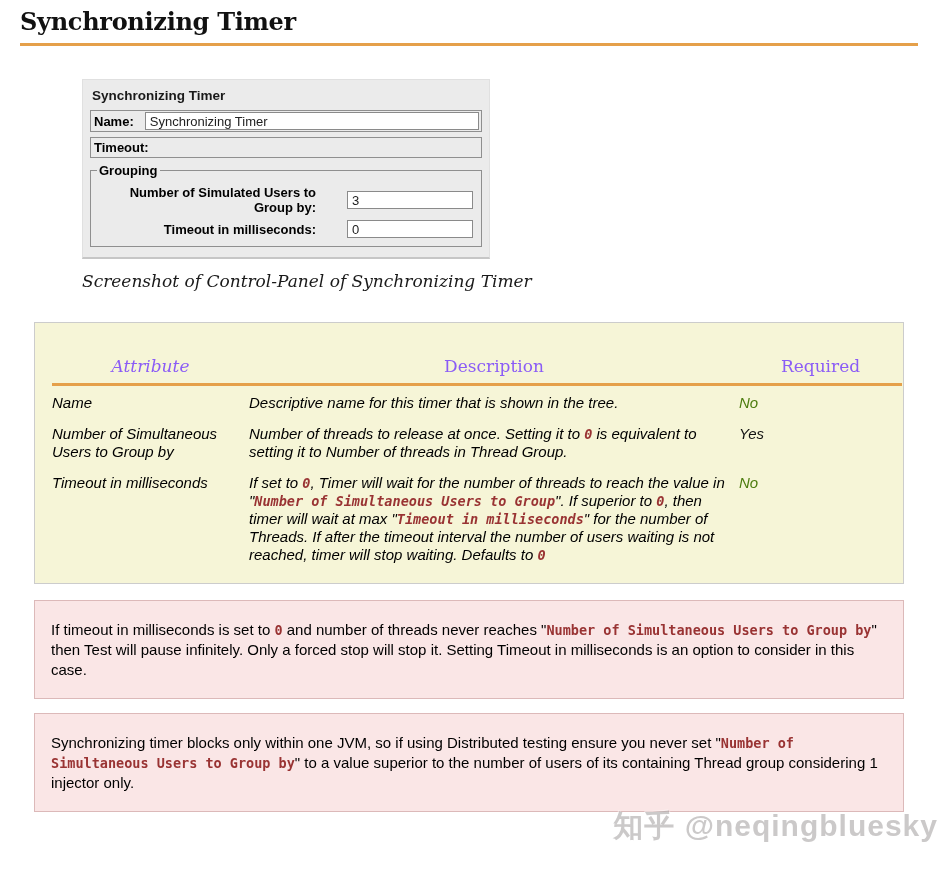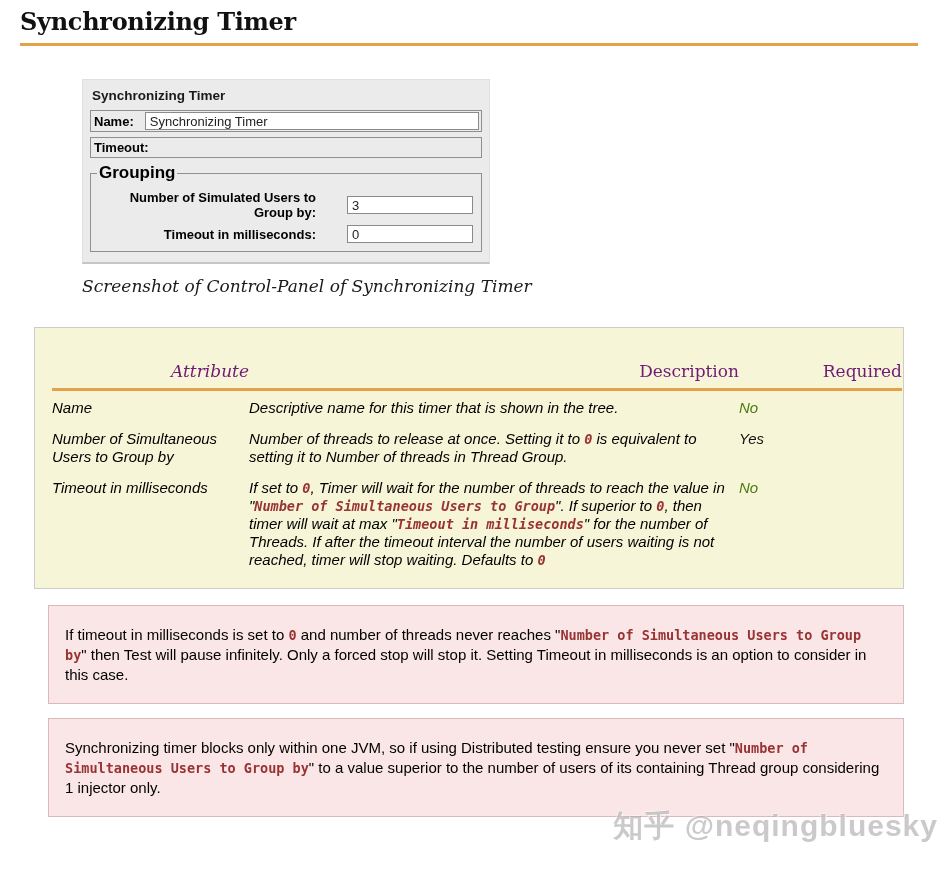--- a/index.html
+++ b/index.html
@@ -72,21 +72,21 @@
     height: 18px;
     color: #222;
   }
   .jrow .jinput.grow { flex: 1; }
   fieldset.jgroup {
     border: 1px solid #8f8f8f;
     margin-top: 2px;
     padding: 2px 8px 8px 8px;
   }
   fieldset.jgroup legend {
-    font-size: 17px;
+    font-size: 13px;
     font-weight: bold;
     padding: 0 2px;
     margin-left: -2px;
     margin-top: 16px;
   }
   .gfield {
     display: flex;
     justify-content: flex-end;
     align-items: center;
     margin-top: 5px;
@@ -125,22 +125,22 @@
     margin-bottom: 17px;
   }
   table.param-table { width: 100%; border-collapse: collapse; table-layout: fixed; }
   table.param-table col.c-attr { width: 197px; }
   table.param-table col.c-desc { width: 490px; }
   table.param-table col.c-req  { width: 163px; }
   table.param-table th {
     font-family: "DejaVu Serif", serif;
     font-weight: normal;
     font-size: 17px;
-    text-align: right;
-    color: #701a75;
+    text-align: center;
+    color: #8b5cf6;
     padding: 2px 0 7px 0;
     border-bottom: 3px solid #e5a04a;
   }
   table.param-table th.h-attr { font-style: italic; }
   table.param-table td {
     vertical-align: top;
     font-size: 15px;
     line-height: 1.2;
     padding: 8px 0 5px 0;
     font-style: italic;
@@ -152,21 +152,21 @@
 
   .code {
     font-family: "DejaVu Sans Mono", monospace;
     font-weight: bold;
     color: #993333;
     font-size: 13.5px;
   }
 
   
   .note-box {
-    margin: 16px 14px 0 28px;
+    margin: 16px 14px 0 14px;
     background: #fae6e6;
     border: 1px solid #dcb9b9;
     padding: 19px 16px 18px 16px;
     font-size: 15px;
     line-height: 1.33;
   }
   .note-box + .note-box { margin-top: 14px; }
 
   
   .watermark {

